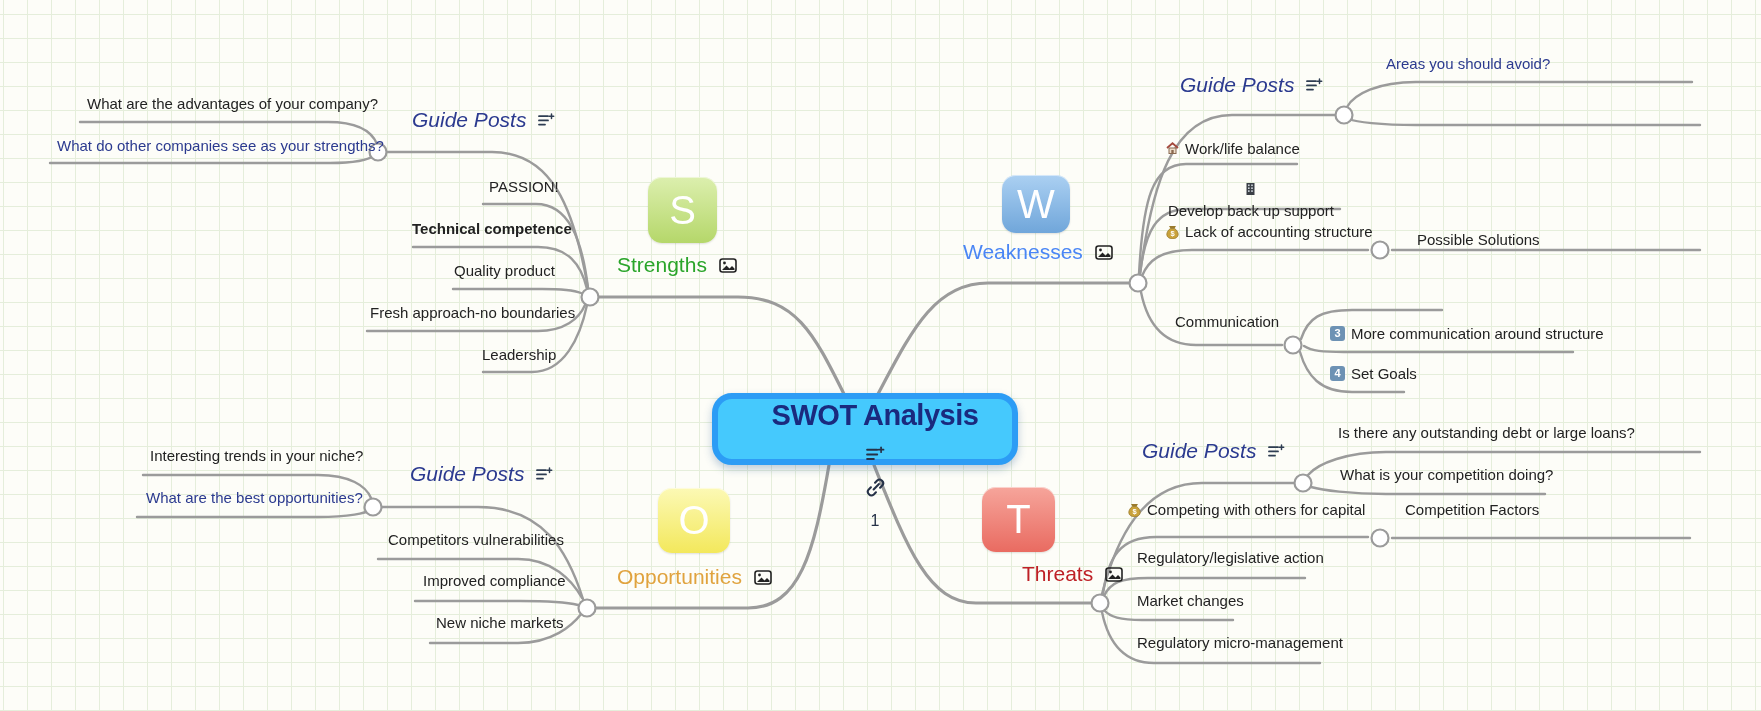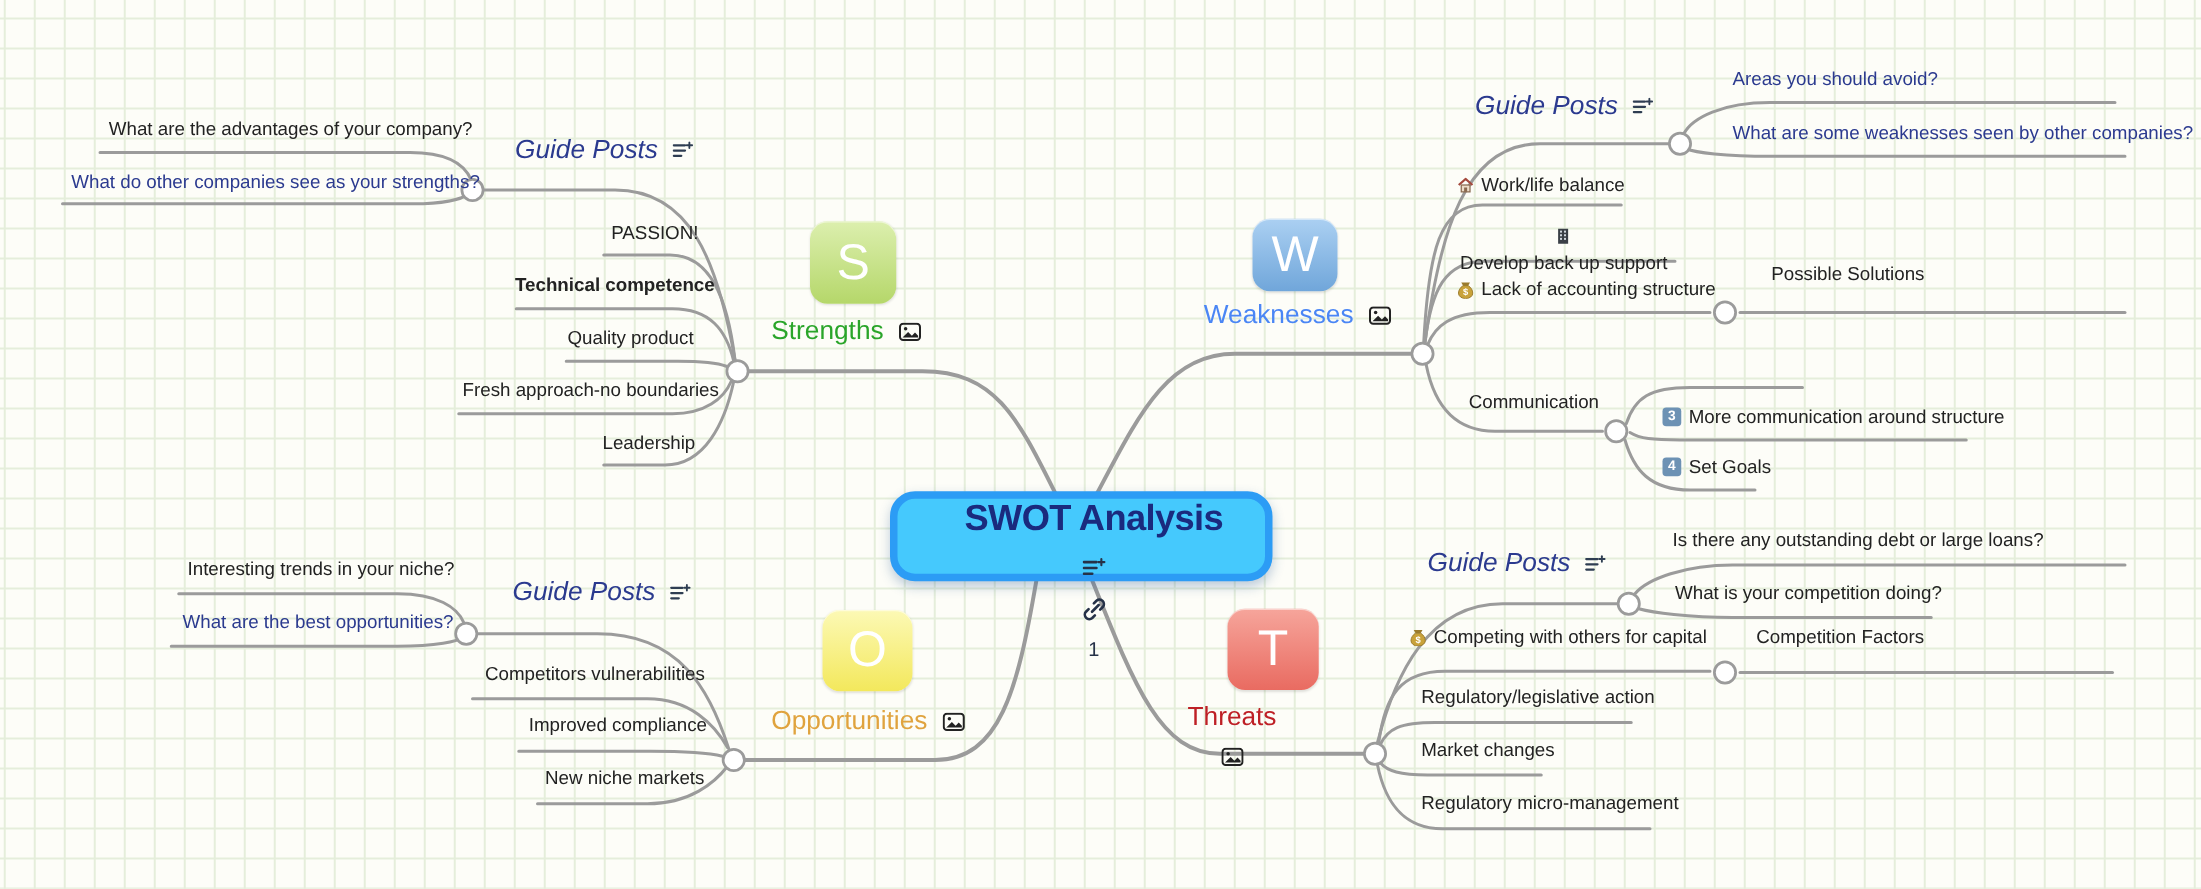--- a/index.html
+++ b/index.html
@@ -162,21 +162,20 @@
             <line x1="1" y1="11.6" x2="7" y2="11.6"></line>
           </g>
           <g stroke="#2e3d52" stroke-width="1.5" stroke-linecap="round">
             <line x1="13.5" y1="1" x2="13.5" y2="5.4"></line>
             <line x1="11.3" y1="3.2" x2="15.7" y2="3.2"></line>
           </g>
         </svg>
       </span>
   </div>
   <div class="lbl navy" style="left:1386px;top:55px;">Areas you should avoid?</div>
-  <div class="lbl navy" style="left:1386px;top:98px;">What are some weaknesses seen by other companies?</div>
   <div class="lbl item" style="left:1166px;top:140px;">
     <span class="ico">
         <svg width="13" height="13" viewBox="0 0 13 13">
           <path d="M1 6 L6.5 1.2 L12 6" fill="none" stroke="#a4493d" stroke-width="1.8"></path>
           <rect x="3" y="6" width="7" height="5.5" fill="#ecdcc8" stroke="#8a6a50" stroke-width="1"></rect>
           <rect x="5.3" y="8" width="2.4" height="3.5" fill="#8a6a50"></rect>
         </svg>
       </span>
     <span>Work/life balance</span>
   </div>
@@ -199,21 +198,21 @@
   <div class="lbl item" style="left:1166px;top:223px;">
     <span class="ico">
         <svg width="13" height="14" viewBox="0 0 13 14">
           <path d="M4.5 3.5 L3 1 h7 L8.5 3.5 Z" fill="#9a7b2d"></path>
           <path d="M4.5 3.5 h4 C11 5 12.2 7.5 12.2 9.5 a5.7 4.4 0 0 1 -11.4 0 C0.8 7.5 2 5 4.5 3.5 Z" fill="#c9a23a" stroke="#9a7b2d" stroke-width="0.8"></path>
           <text x="6.5" y="11.4" font-size="7.5" font-weight="bold" fill="#fff" text-anchor="middle" font-family="Liberation Sans, sans-serif">$</text>
         </svg>
       </span>
     <span>Lack of accounting structure</span>
   </div>
-  <div class="lbl" style="left:1417px;top:211px;">Possible Solutions</div>
+  <div class="lbl" style="left:1417px;top:231px;">Possible Solutions</div>
   <div class="lbl" style="left:1175px;top:313px;">Communication</div>
   <div class="lbl item" style="left:1330px;top:325px;">
     <span class="keycap">3</span>
     <span>More communication around structure</span>
   </div>
   <div class="lbl item" style="left:1330px;top:365px;">
     <span class="keycap">4</span>
     <span>Set Goals</span>
   </div>
   <div class="letter-sq w-sq" style="left:1002px;top:175px;width:68px;height:58px;">
@@ -318,21 +317,21 @@
       </span>
     <span>Competing with others for capital</span>
   </div>
   <div class="lbl" style="left:1405px;top:501px;">Competition Factors</div>
   <div class="lbl" style="left:1137px;top:549px;">Regulatory/legislative action</div>
   <div class="lbl" style="left:1137px;top:592px;">Market changes</div>
   <div class="lbl" style="left:1137px;top:634px;">Regulatory micro-management</div>
   <div class="letter-sq t-sq" style="left:982px;top:487px;width:73px;height:65px;">
       <span>T</span>
     </div>
-  <div class="lbl branch-label" style="left:950px;top:562px;color:#be2026;flex-direction:column;">
+  <div class="lbl branch-label" style="left:1022px;top:562px;color:#be2026;">
     <span>Threats</span>
     <span class="ico">
         <svg width="18" height="15" viewBox="0 0 18 15">
           <rect x="1" y="1" width="16" height="13" rx="2.5" fill="none" stroke="#222" stroke-width="1.6"></rect>
           <circle cx="5.5" cy="5" r="1.4" fill="#222"></circle>
           <path d="M3 12 L7.5 7.5 L10.5 10.5 L13 8 L15.5 10.5 V12 Z" fill="#222"></path>
         </svg>
       </span>
   </div>
 

